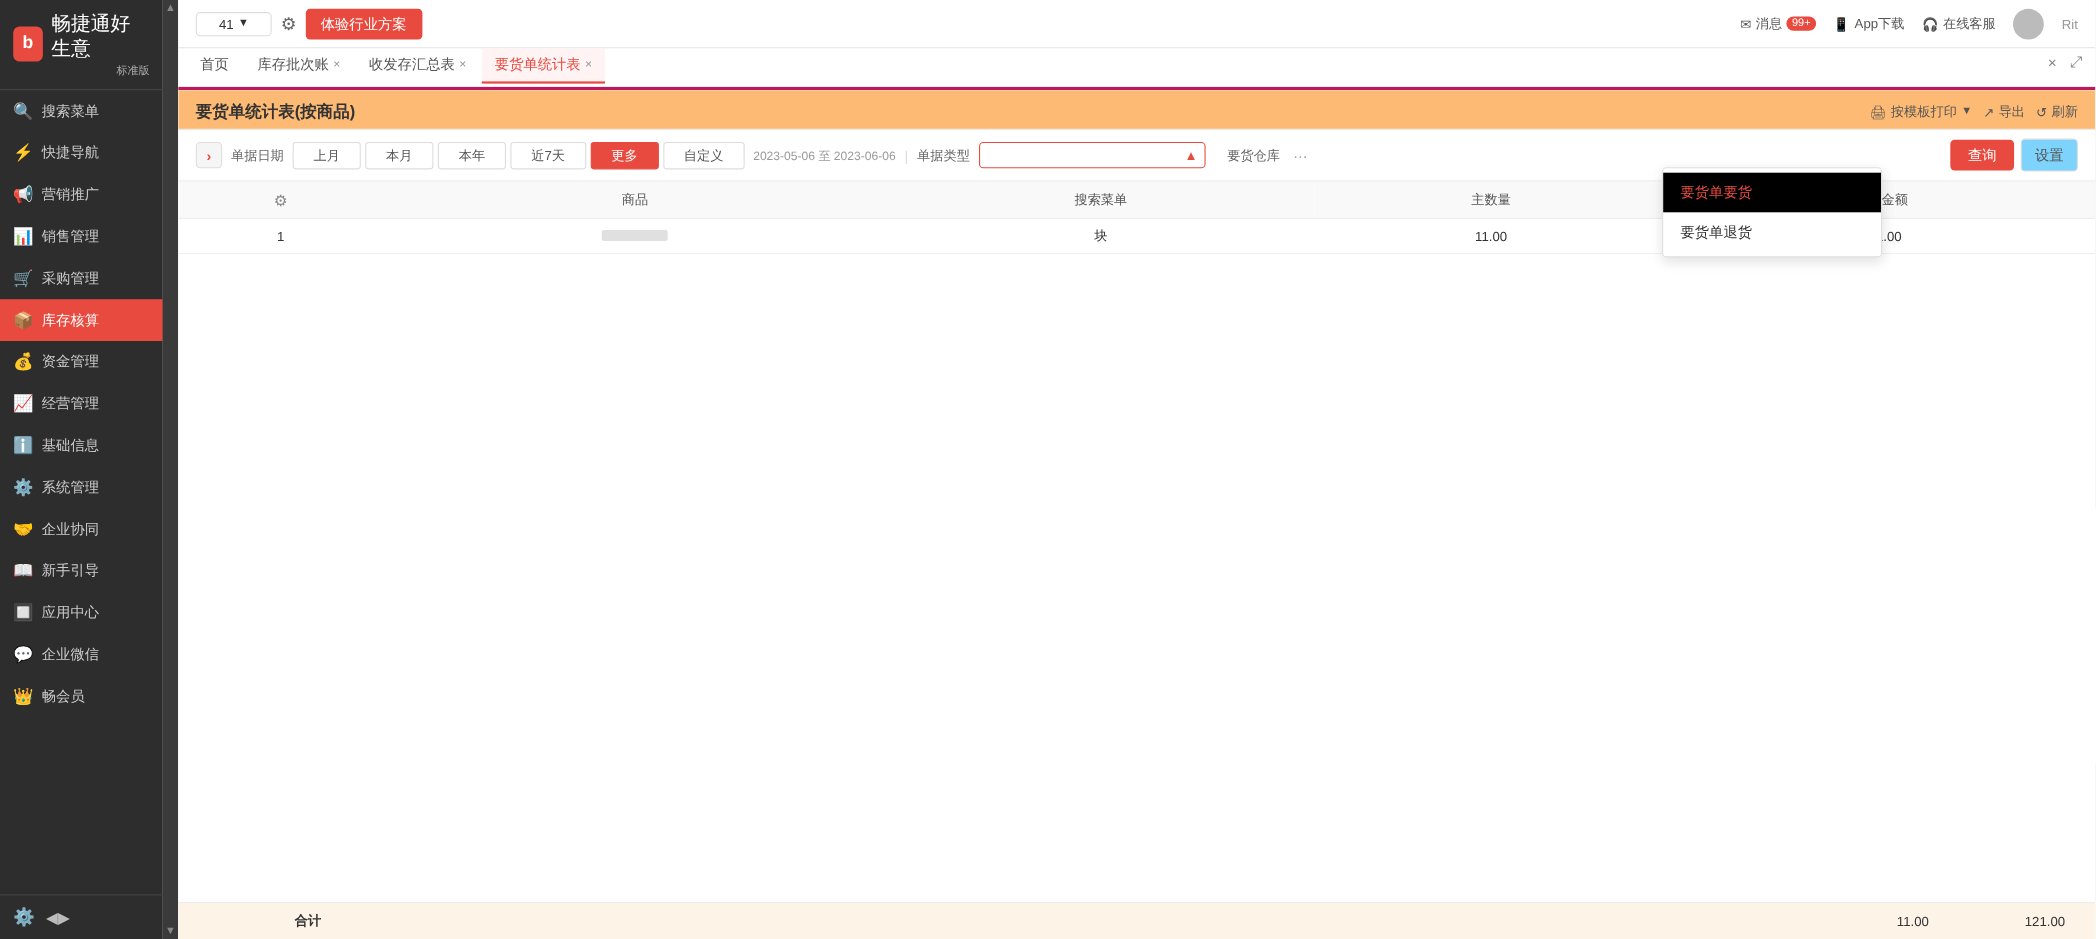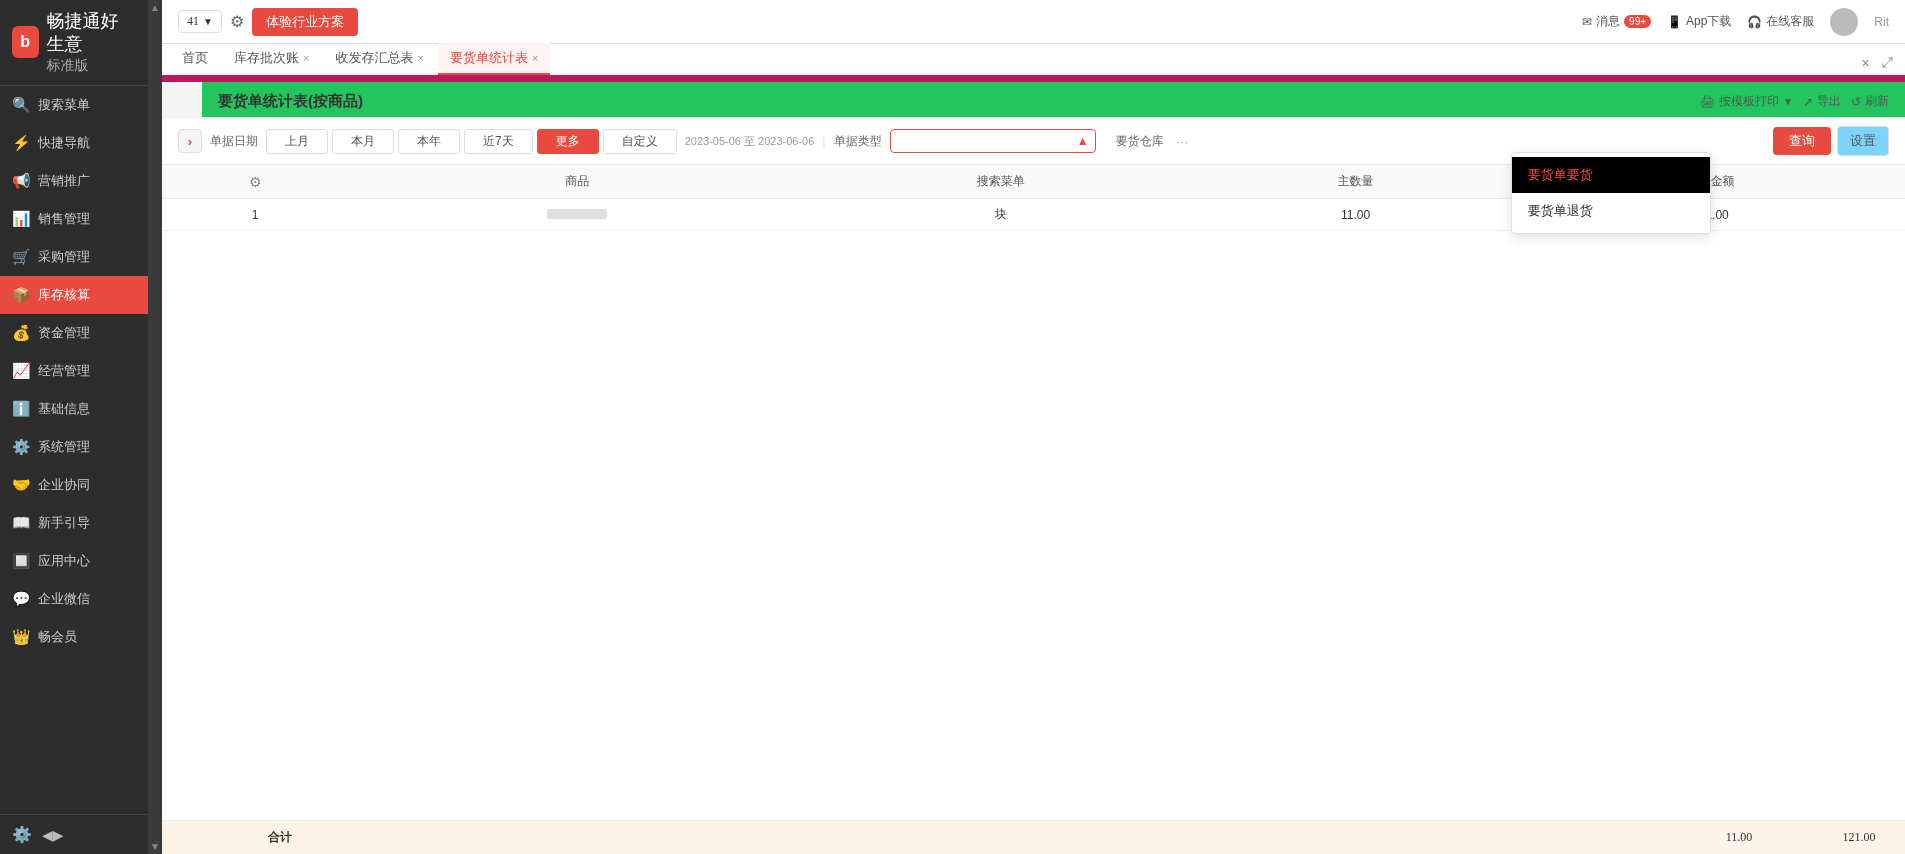--- a/index.html
+++ b/index.html
@@ -23,21 +23,21 @@
       gap: 8px;
     }
     .logo-icon {
       width: 32px; height: 32px;
       background: #e84a3f;
       border-radius: 6px;
       display: flex; align-items: center; justify-content: center;
       color: #fff; font-weight: bold; font-size: 16px;
     }
     .logo-text { color: #fff; font-size: 18px; line-height: 1.3; }
-    .logo-sub { color: #aaa; font-size: 14px; }
+    .logo-sub { color: #aaa; font-size: 10px; text-align: right; }
 
     .sidebar-nav { flex: 1; overflow-y: auto; }
     .sidebar-item {
       display: flex; align-items: center;
       padding: 10px 12px; gap: 8px;
       color: #ccc; cursor: pointer;
       font-size: 13px;
     }
     .sidebar-item.active { background: #e84a3f; color: #fff; }
     .sidebar-item .icon { font-size: 15px; width: 18px; text-align: center; }
@@ -65,41 +65,41 @@
       border-bottom: 1px solid #e0e0e0;
       display: flex; align-items: center;
       padding: 0 16px;
       height: 44px;
       gap: 12px;
     }
     .topbar-left { display: flex; align-items: center; gap: 8px; flex: 1; }
     .branch-selector {
       display: flex; align-items: center; gap: 4px;
       border: 1px solid #ddd; border-radius: 4px;
-      padding: 3px 8px; cursor: pointer; color: #333; font-size: 12px; font-family: Liberation Serif, serif;
+      padding: 3px 20px; cursor: pointer; color: #333; font-size: 12px;
     }
     .settings-icon { color: #666; cursor: pointer; font-size: 16px; }
     .trial-btn {
       background: #e84a3f; color: #fff;
       border: none; border-radius: 4px;
       padding: 5px 14px; cursor: pointer; font-size: 13px;
     }
     .topbar-right { display: flex; align-items: center; gap: 16px; }
     .topbar-btn { display: flex; align-items: center; gap: 4px; color: #555; cursor: pointer; font-size: 12px; }
     .badge {
       background: #e84a3f; color: #fff;
       border-radius: 10px; padding: 1px 5px; font-size: 10px;
     }
     .avatar { width: 28px; height: 28px; border-radius: 50%; background: #ddd; cursor: pointer; }
 
     
     .tabs-bar {
       background: #fff;
-      border-bottom: 7px solid #be185d;
-      display: flex; align-items: flex-end;
+      border-bottom: 3px solid #be185d;
+      display: flex; align-items: flex-start;
       padding: 0 8px;
       height: 38px;
       gap: 2px;
     }
     .tab {
       display: flex; align-items: center; gap: 4px;
       padding: 6px 12px; cursor: pointer;
       font-size: 13px; color: #555;
       border-bottom: 2px solid transparent;
     }
@@ -109,25 +109,24 @@
     .tabs-actions .icon-btn { background: none; border: none; color: #888; cursor: pointer; font-size: 14px; padding: 4px; }
 
     
     .page-content {
       flex: 1; overflow: hidden; display: flex; flex-direction: column;
       background: #f5f5f5;
     }
 
     
     .page-header {
-      background: #22c55e;
+      background: #fdba74;
       padding: 10px 16px 6px;
       display: flex; align-items: center; justify-content: space-between;
       border-bottom: 1px solid #e8e8e8;
-      margin-left: 40px;
     }
     .page-title { font-size: 15px; font-weight: bold; color: #333; }
     .page-actions { display: flex; align-items: center; gap: 10px; }
     .action-btn {
       display: flex; align-items: center; gap: 4px;
       color: #555; cursor: pointer; font-size: 12px;
     }
 
     
     .filter-bar {
@@ -225,21 +224,20 @@
     .th-settings { color: #888; cursor: pointer; font-size: 14px; }
 
     
     .total-row {
       background: #fdf4e7;
       display: flex; align-items: center;
       padding: 8px 16px;
       border-top: 1px solid #ececec;
       font-size: 12px; color: #333;
       gap: 60px;
-      font-family: Liberation Serif, serif;
     }
     .total-label { font-weight: bold; }
     .total-val { min-width: 60px; text-align: center; }
   </style>
 </head>
 <body>
 
 <div class="sidebar">
   <div class="sidebar-logo">
     <div class="logo-icon">

